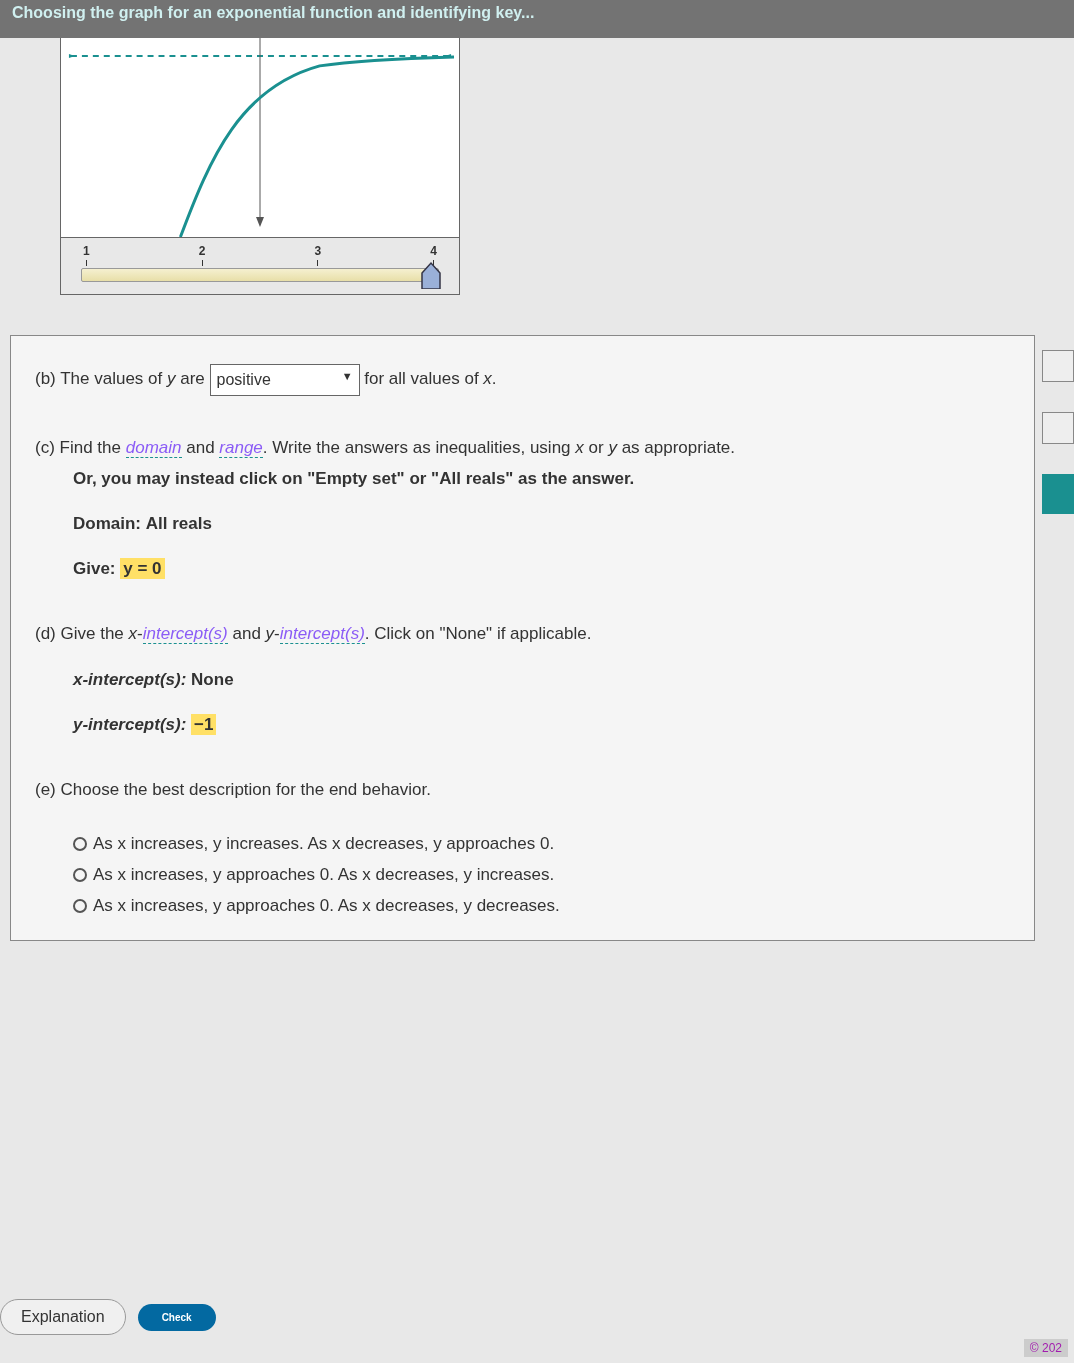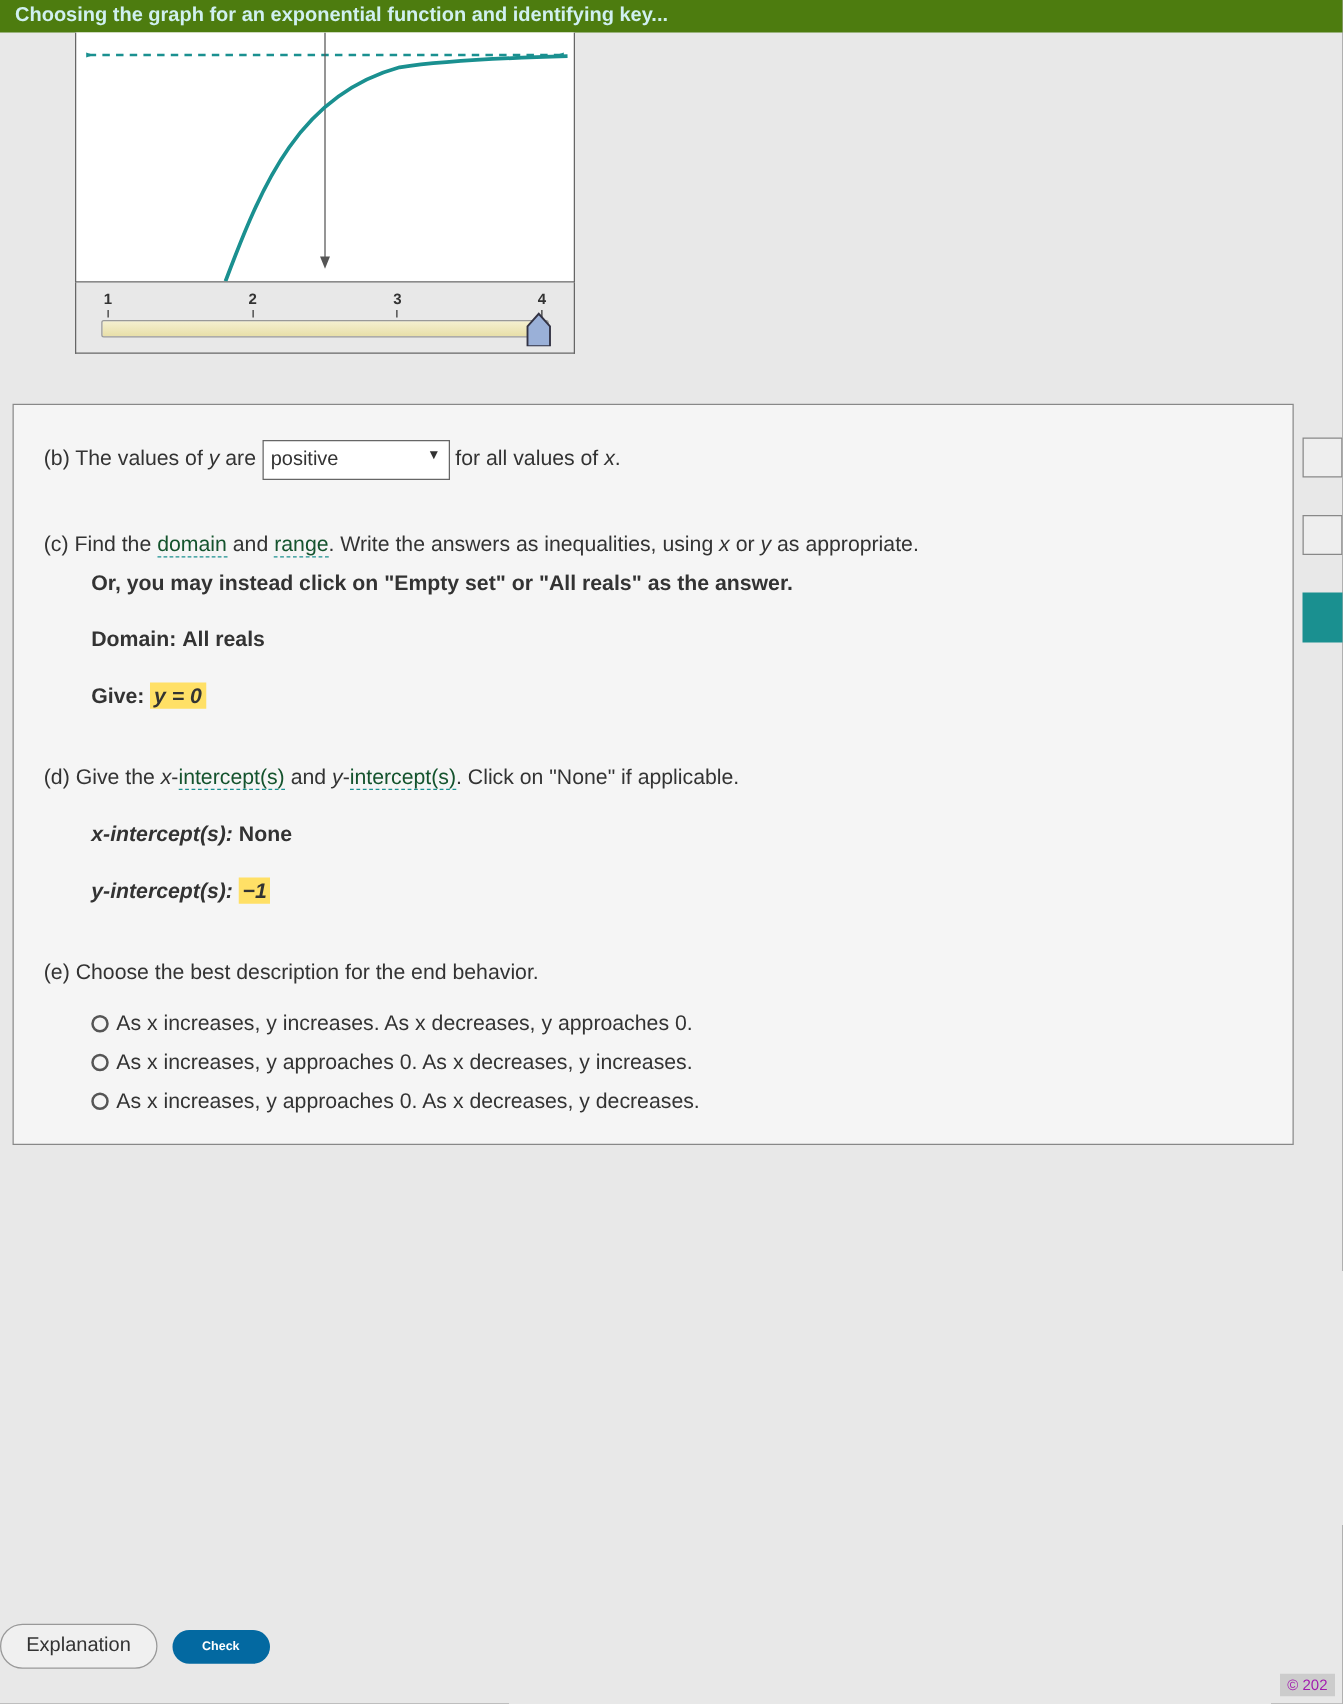--- a/index.html
+++ b/index.html
@@ -11,26 +11,26 @@
   overflow: hidden;
   position: relative;
 }
 .app-frame {
   background: #e8e8e8;
   width: 100%;
   height: 100%;
   position: relative;
 }
 .title-bar {
-  background: #4d7c0f;
+  background: #737373;
   color: #d0f0f0;
   padding: 4px 12px;
   font-size: 16px;
   font-weight: bold;
-  height: 26px;
+  height: 38px;
 }
 .graph-section {
   margin: 0 0 0 60px;
   width: 420px;
 }
 .graph-box {
   background: #fff;
   border: 1px solid #666;
   border-top: none;
   width: 400px;
@@ -86,35 +86,35 @@
   font-size: 16px;
   position: relative;
   min-width: 150px;
   vertical-align: middle;
 }
 .select-box::after {
   content: '▼'; position: absolute; right: 6px; top: 3px;
   font-size: 11px; color: #333;
 }
 .link-term {
-  color: #14532d;
+  color: #8b5cf6;
   border-bottom: 1px dashed #1a9090;
   cursor: pointer;
+  font-style: italic;
 }
 .indent { margin-left: 38px; margin-top: 14px; }
 .sub-answer { margin-left: 38px; margin-top: 18px; font-size: 17px; }
 .sub-answer .label { font-weight: bold; }
 .highlight-yellow {
   background: #ffe066;
   font-weight: bold;
   padding: 1px 3px;
-  font-style: italic;
 }
 .italic-var { font-style: italic; }
-.radio-list { margin-left: 38px; margin-top: 14px; }
+.radio-list { margin-left: 38px; margin-top: 27px; }
 .radio-item { display: flex; align-items: center; gap: 6px; font-size: 17px; margin-bottom: 4px; }
 .radio-circle {
   width: 14px; height: 14px; border: 2px solid #555; border-radius: 50%;
   display: inline-block; flex-shrink: 0;
 }
 .bottom-bar {
   position: absolute; bottom: 28px; left: 0;
   display: flex; gap: 12px; align-items: center;
   padding-left: 0;
 }

